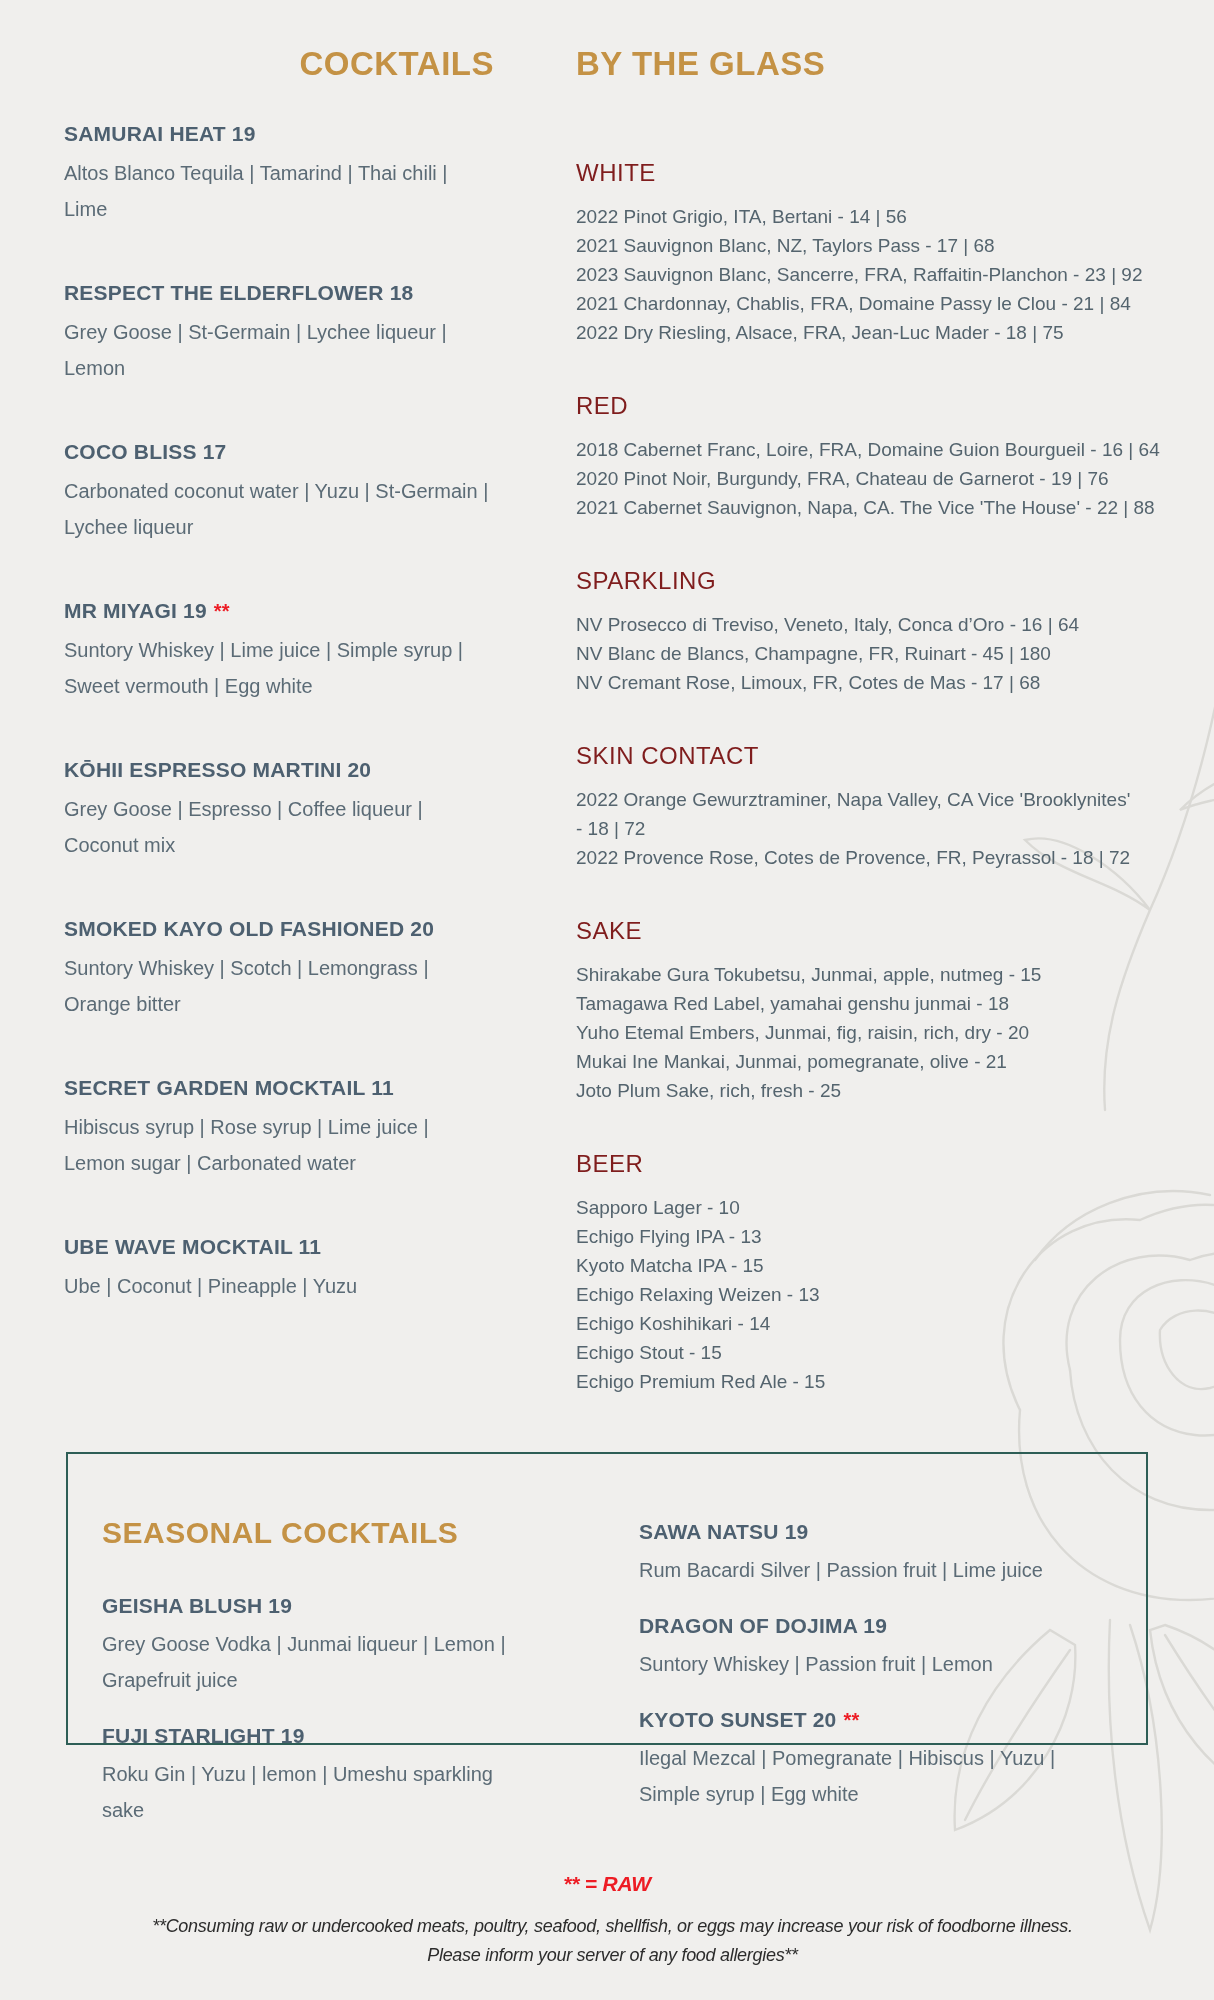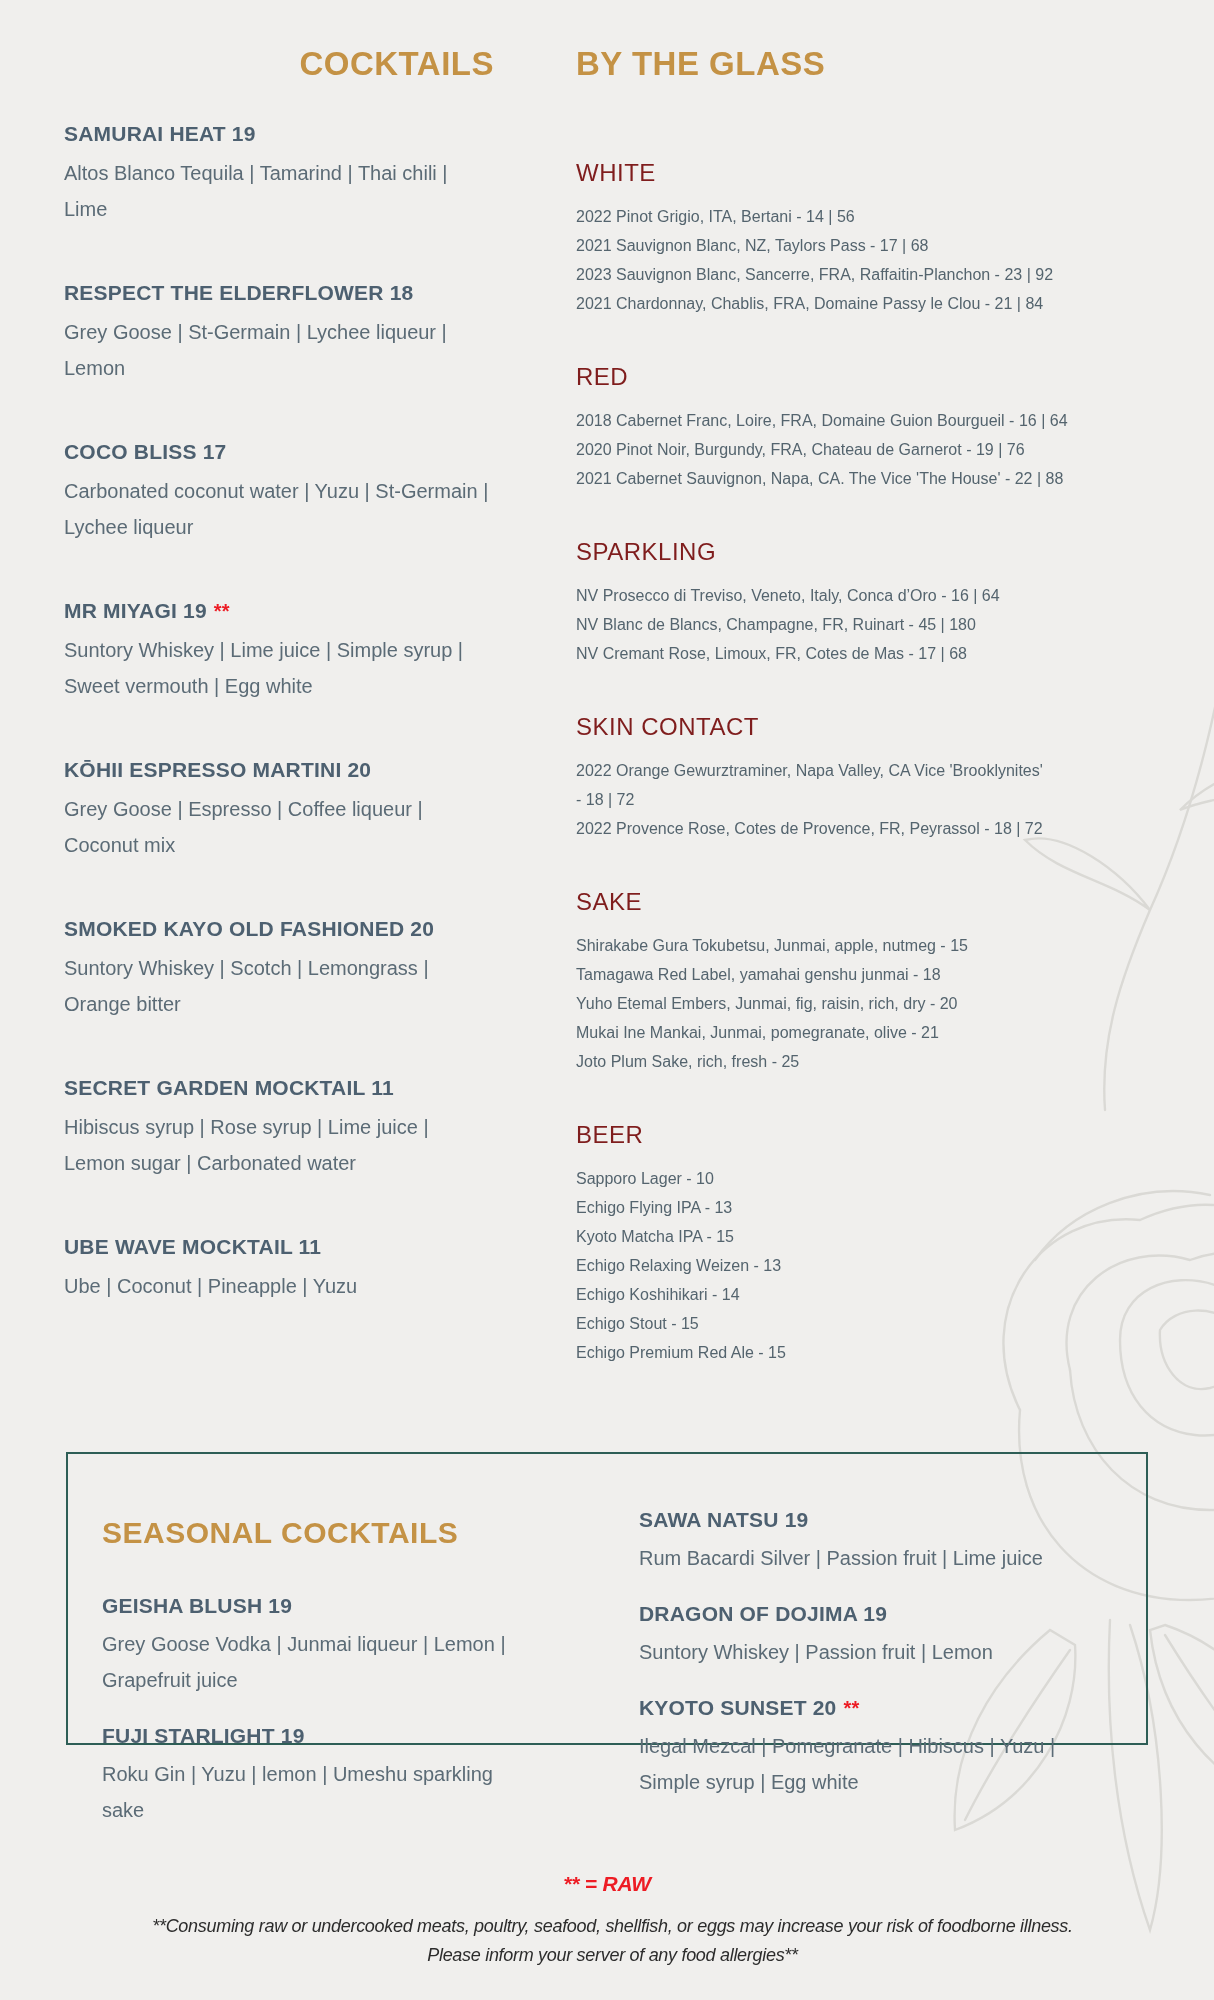--- a/index.html
+++ b/index.html
@@ -30,37 +30,37 @@
   }
   .raw { color:#ed1c24; font-weight:700; margin-left:7px; font-size:20px; }
   .item-desc { font-size:20px; color:#5b6b76; line-height:36px; }
 
   .wine-section { margin-bottom:44px; }
   .wine-header {
     margin:0 0 14px 0;
     font-size:24px; font-weight:400; letter-spacing:0.5px;
     color:#7f1d1d; line-height:30px;
   }
-  .wine-line { font-size:16px; color:#54646e; line-height:29px; }
+  .wine-line { font-size:19px; color:#54646e; line-height:29px; }
 
   .seasonal {
     position:absolute; left:66px; top:1452px;
     width:1082px; height:293px;
     border:2px solid #2e5e56;
     box-sizing:border-box;
     background:transparent;
   }
   .seasonal-left  { position:absolute; left:34px;  top:58px; width:420px; }
   .seasonal-right { position:absolute; left:571px; top:50px; width:420px; }
   .seasonal-title {
     margin:0 0 36px 0;
     font-size:30px; font-weight:700; letter-spacing:0.5px;
     color:#c49245; line-height:42px;
   }
-  .sitem { margin-bottom:22px; }
+  .sitem { margin-bottom:22px;margin-top:12px; }
   .sitem .item-name { margin-bottom:4px; }
   .sitem .item-desc { line-height:36px; }
 
   .footer { position:absolute; left:0; top:1872px; width:1214px; text-align:center; }
   .raw-note {
     color:#ed1c24; font-weight:700; font-style:italic;
     font-size:21px; letter-spacing:-0.2px; margin-bottom:16px;
   }
   .disclaimer {
     color:#2c2c2c; font-style:italic; font-size:18px;
@@ -149,20 +149,21 @@
     <h1 class="menu-title">BY THE GLASS</h1>
 
     <section class="wine-section">
       <h2 class="wine-header">WHITE</h2>
       <div>
 
       <div class="wine-line">2022 Pinot Grigio, ITA, Bertani - 14 | 56</div>
           <div class="wine-line">2021 Sauvignon Blanc, NZ, Taylors Pass - 17 |  68</div>
           <div class="wine-line">2023 Sauvignon Blanc, Sancerre, FRA, Raffaitin-Planchon - 23 | 92</div>
           <div class="wine-line">2021 Chardonnay, Chablis, FRA, Domaine Passy le Clou - 21 | 84</div>
+          <div class="wine-line">2022 Dry Riesling, Alsace, FRA, Jean-Luc Mader - 18 | 75</div>
         </div>
     </section>
 
     <section class="wine-section">
       <h2 class="wine-header">RED</h2>
       <div>
 
       <div class="wine-line">2018 Cabernet Franc, Loire, FRA, Domaine Guion Bourgueil - 16 | 64</div>
           <div class="wine-line">2020 Pinot Noir, Burgundy, FRA, Chateau de Garnerot - 19 | 76</div>
           <div class="wine-line">2021 Cabernet Sauvignon, Napa, CA. The Vice 'The House' - 22 | 88</div>

